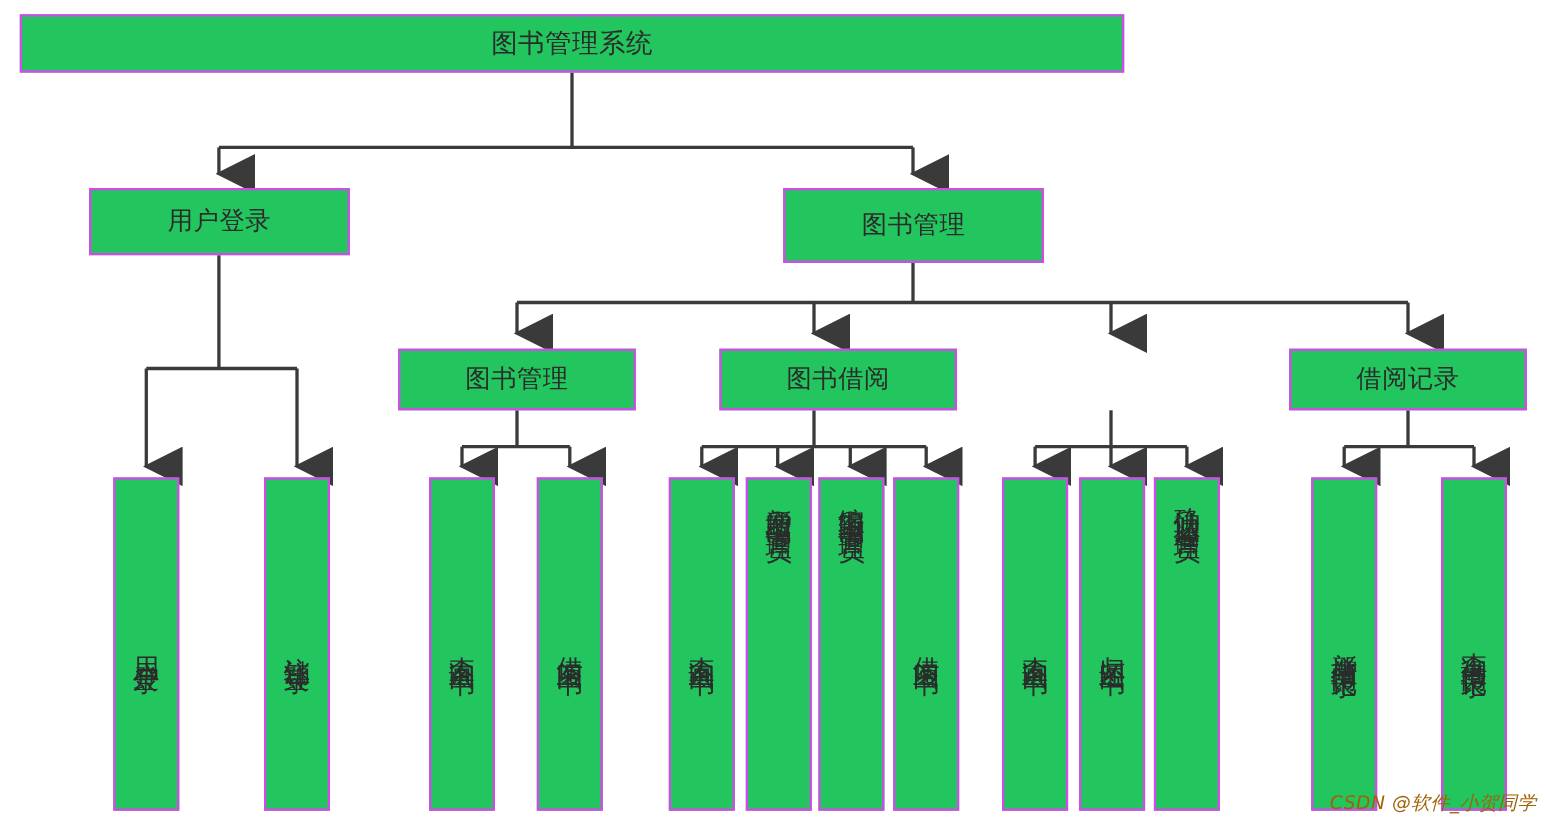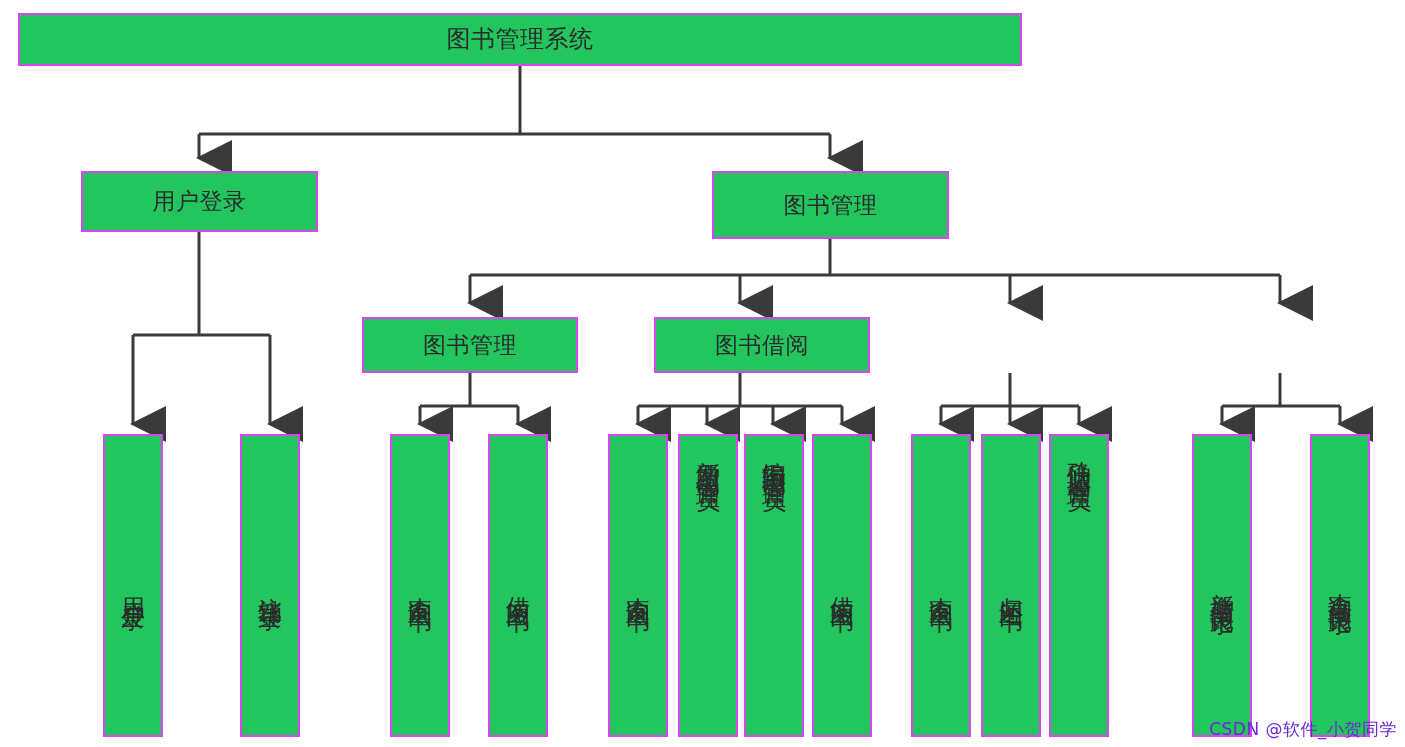--- a/index.html
+++ b/index.html
@@ -66,23 +66,24 @@
   }
   .node.vert.centered {
     align-items: center;
     padding-top: 0;
   }
   #watermark {
     position: absolute;
     right: 8px;
     bottom: 6px;
     font-size: 17px;
-    color: #6d28d9;
+    color: #a16207;
     white-space: nowrap;
     letter-spacing: 0.5px;
+    font-style: italic;
   }
 </style>
 </head>
 <body>
 
 <div id="canvas">
 
   <svg id="edges" viewBox="0 0 1405 747" width="1405" height="747" xmlns="http://www.w3.org/2000/svg">
     <defs>
       <marker id="arrow" viewBox="0 0 12 12" refX="6" refY="11" markerWidth="12" markerHeight="12" orient="auto-start-reverse">
@@ -147,20 +148,23 @@
 
   <div class="node horiz" style="left:362px; top:317px; width:216px; height:56px;">
     <span class="lbl">图书管理</span>
   </div>
 
   <div class="node horiz" style="left:654px; top:317px; width:216px; height:56px;">
     <span class="lbl">图书借阅</span>
   </div>
 
 
+  <div class="node horiz" style="left:1172px; top:317px; width:216px; height:56px;">
+    <span class="lbl">借阅记录</span>
+  </div>
 
   <div class="node vert centered" style="left:103px; top:434px; width:60px; height:303px;">
     <span class="lbl">用户登录</span>
   </div>
 
   <div class="node vert centered" style="left:240px; top:434px; width:60px; height:303px;">
     <span class="lbl">注销登录</span>
   </div>
 
   <div class="node vert centered" style="left:390px; top:434px; width:60px; height:303px;">

